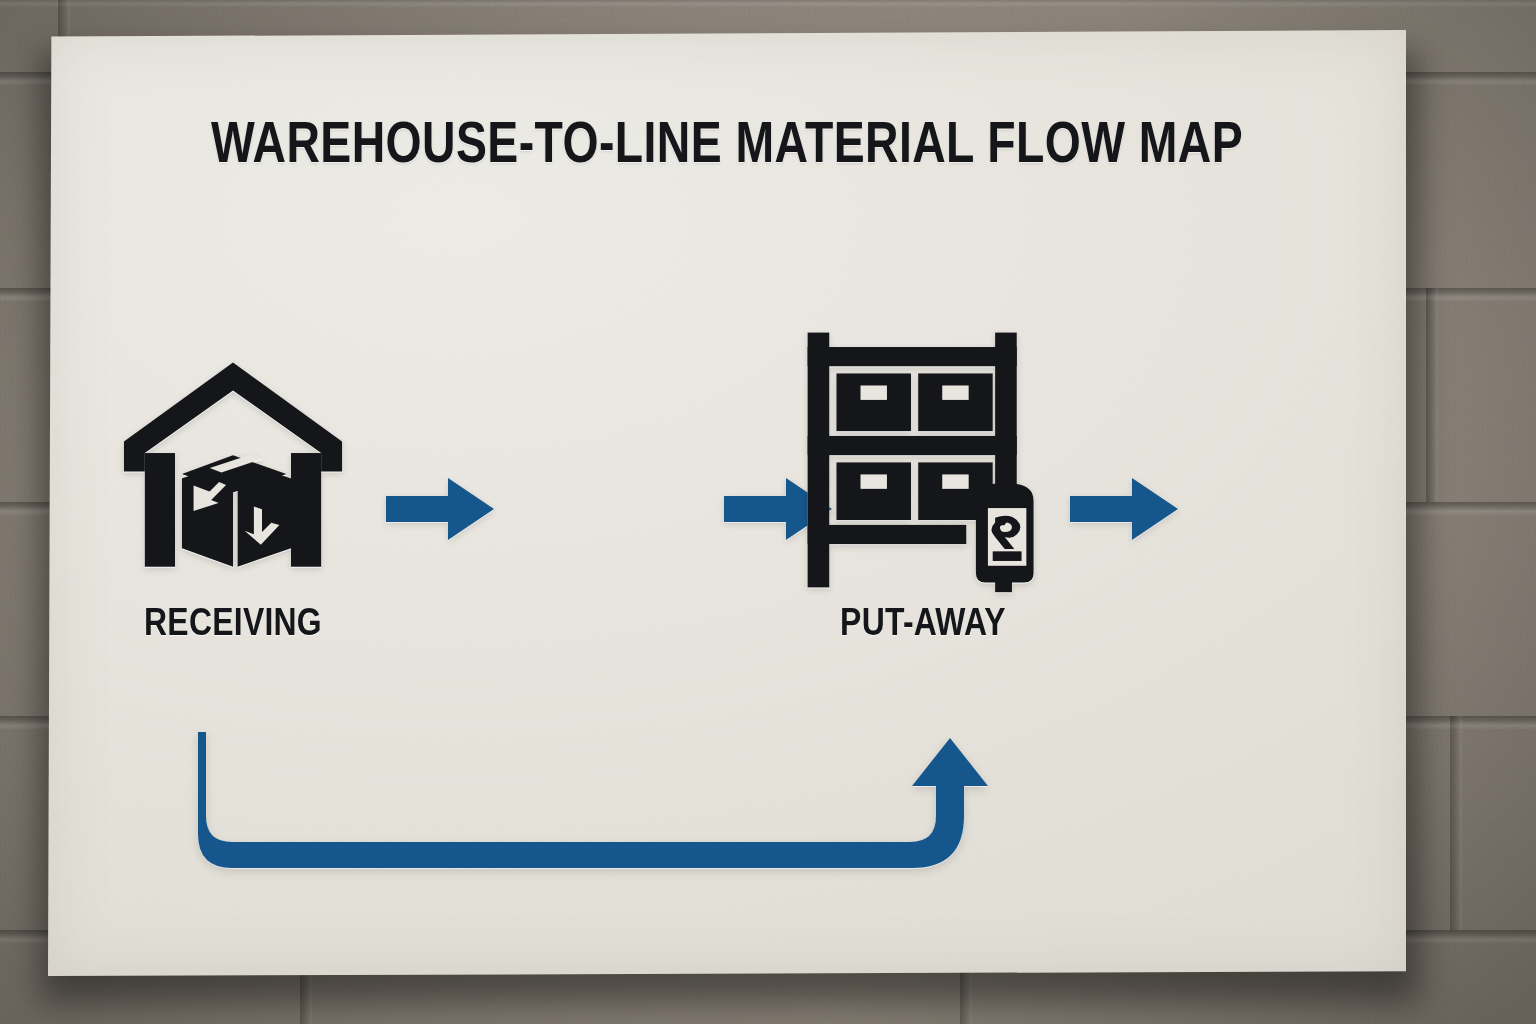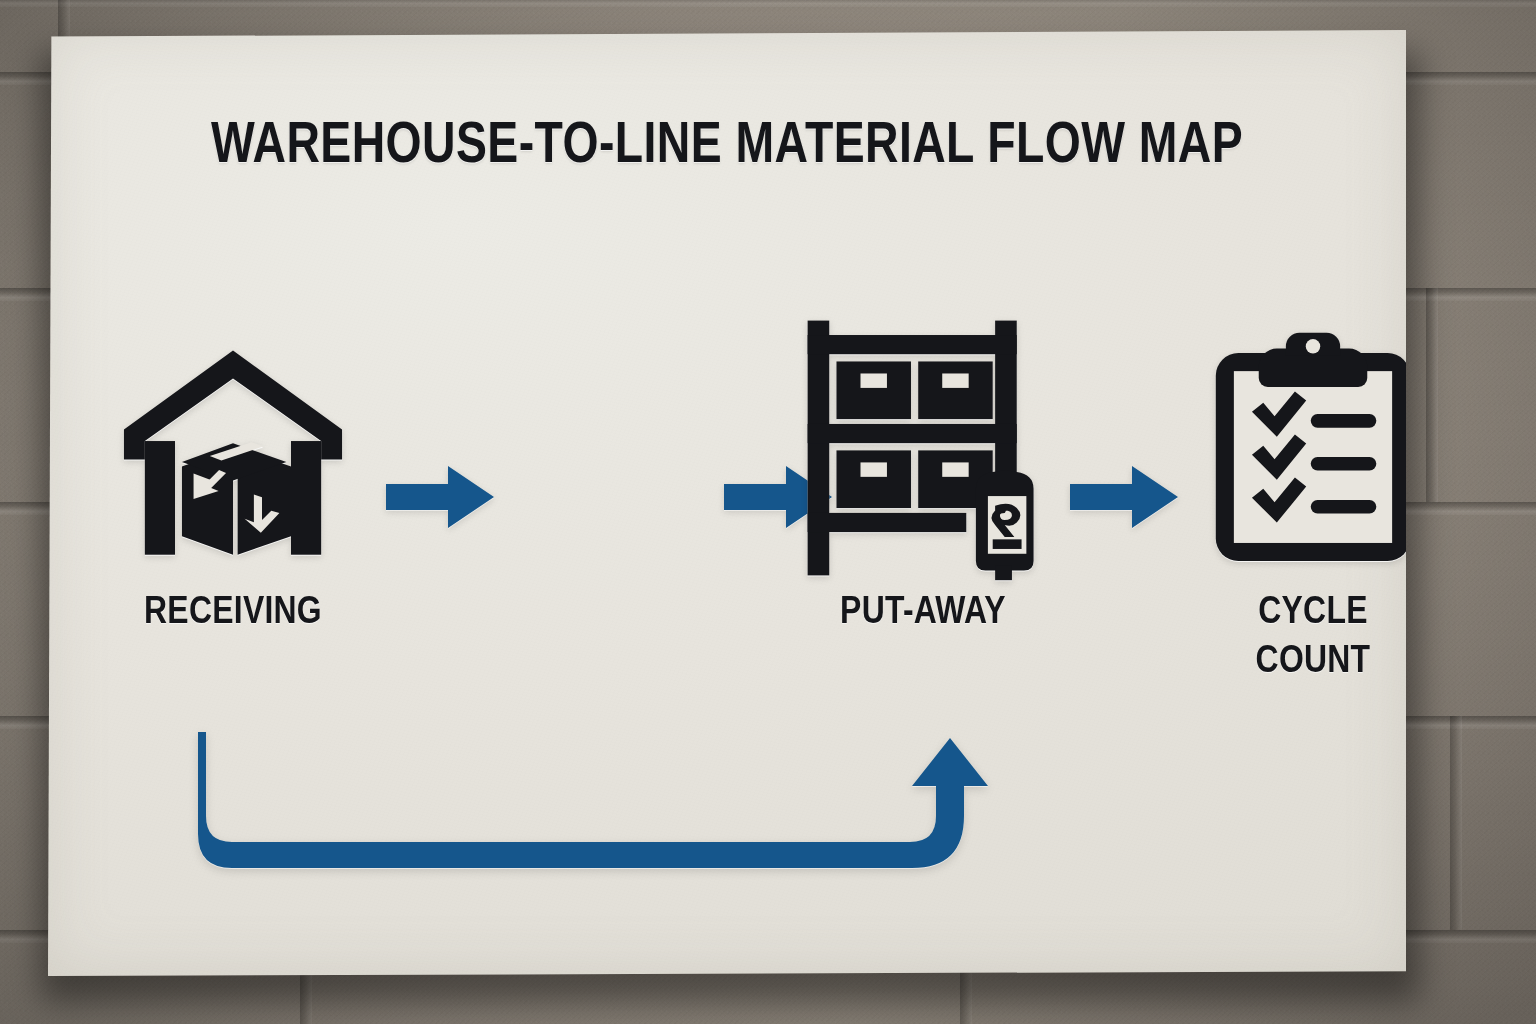--- a/index.html
+++ b/index.html
@@ -108,21 +108,21 @@
     transform: scaleX(0.80);
     transform-origin: center center;
     white-space: nowrap;
     text-shadow: 0 1px 0 rgba(255,255,255,.65), 0 2px 3px rgba(0,0,0,.10);
   }
 
   
   .flow {
     position: absolute;
     left: 60px;
-    top: 284px;
+    top: 296px;
     width: 1330px;
     height: 330px;
   }
   .node {
     position: absolute;
     top: 0;
     width: 250px;
     height: 330px;
   }
   .node .icon-wrap {
@@ -285,46 +285,20 @@
         </div>
         <div class="node-label">PUT-AWAY</div>
       </div>
 
       <div class="arrow" style="left:962px;">
         <svg width="110" height="66" viewBox="0 0 110 66">
           <path d="M0 20 H62 V2 L108 33 L62 64 V46 H0 Z" fill="#15568c"></path>
         </svg>
       </div>
 
-      <div class="node" style="left:1080px;">
-        <div class="icon-wrap">
-          <svg width="208" height="236" viewBox="0 0 92 104" aria-hidden="true">
-            <g fill="#15161a">
-
-              <path d="M13 10 h66 a10 10 0 0 1 10 10 v72 a10 10 0 0 1 -10 10 H13 a10 10 0 0 1 -10 -10 V20 a10 10 0 0 1 10 -10 Z"></path>
-              <rect x="11" y="18" width="70" height="76" fill="#e8e5de"></rect>
-
-              <path d="M30 8 h32 a8 8 0 0 1 8 8 v5 a4 4 0 0 1 -4 4 H26 a4 4 0 0 1 -4 -4 v-5 a8 8 0 0 1 8 -8 Z"></path>
-              <path d="M40 1 h12 a6 6 0 0 1 6 6 v4 H34 V7 a6 6 0 0 1 6 -6 Z"></path>
-              <circle cx="46" cy="7" r="3.2" fill="#e8e5de"></circle>
-
-              <path d="M19 36 l5-4 l5 6 l9-11 l5 4 l-13 16 Z"></path>
-              <rect x="45" y="37" width="29" height="6" rx="3"></rect>
-
-              <path d="M19 55 l5-4 l5 6 l9-11 l5 4 l-13 16 Z"></path>
-              <rect x="45" y="56" width="29" height="6" rx="3"></rect>
-
-              <path d="M19 74 l5-4 l5 6 l9-11 l5 4 l-13 16 Z"></path>
-              <rect x="45" y="75" width="29" height="6" rx="3"></rect>
-            </g>
-          </svg>
-        </div>
-        <div class="node-label">CYCLE
-COUNT</div>
-      </div>
 
     </div>
 
     <div class="loop">
       <svg width="840" height="160" viewBox="0 0 840 160" aria-hidden="true">
         <path d="M8 2
                  L8 86
                  q0 26 26 26
                  L712 112
                  q26 0 26 -26

